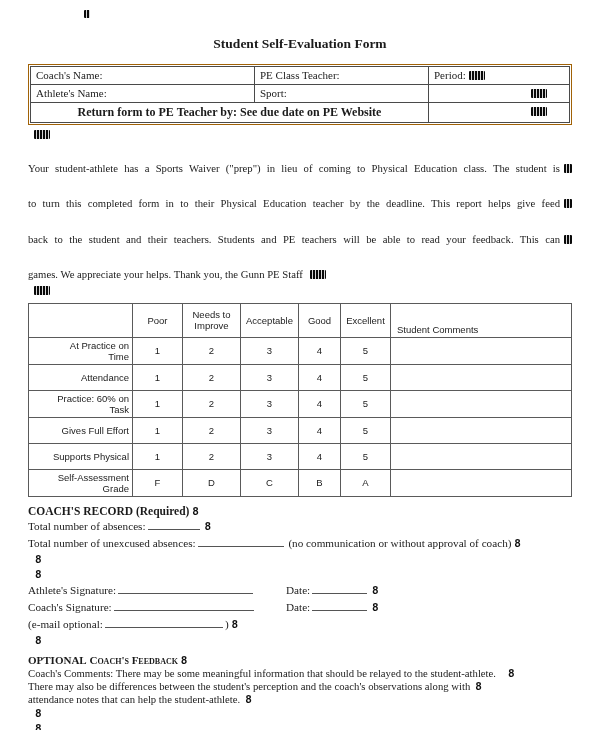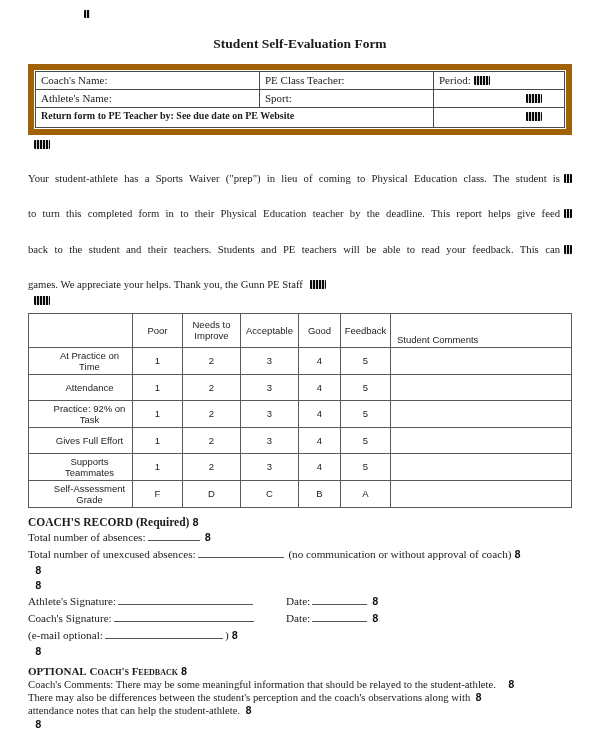--- a/index.html
+++ b/index.html
@@ -21,43 +21,43 @@
   .top-mark { position:absolute; left:84px; top:10px; width:6px; height:8px; }
 
   .eight {
     font-family:"DejaVu Sans Mono", monospace; font-weight:bold;
     font-size:11px; letter-spacing:-0.5px; color:#0d0d0d;
   }
 
   .title { text-align:center; font-size:13.5px; font-weight:bold; margin-top:26px; }
 
   
-  .ttable-wrap { border:6px solid #a16207; padding:1px; margin-top:12px; }
+  .ttable-wrap { border:1px solid #a16207; padding:1px; margin-top:12px; }
   .ttable { width:100%; border-collapse:collapse; table-layout:fixed; }
   .ttable td { border:1px solid #4a4a4a; padding:2px 5px; height:18px; font-size:11px; vertical-align:top; }
   .ttable td.ar { text-align:right; padding-right:22px; }
-  .ttable td.return-cell { font-weight:bold; font-size:10px; height:20px; }
+  .ttable td.return-cell { font-weight:bold; font-size:12px; height:20px;text-align:center; }
 
   .blk-line { margin:4px 0 1px 6px; line-height:10px; }
 
   .para { margin-top:2px; }
   .pline { font-size:10.7px; line-height:12.4px; white-space:nowrap;margin-top:23px; }
   .pline.j { white-space:normal; text-align:justify; text-align-last:justify; }
   .pline .bk { margin-left:4px; }
 
   .sec-heading { margin-top:9px; font-size:11.5px; font-weight:bold; }
   .sec-heading .bk { margin-left:4px; }
 
   .ptable { width:100%; border-collapse:collapse; table-layout:fixed; margin-top:8px;
             font-family:"Liberation Sans", sans-serif; font-size:9.5px; color:#222; }
   .ptable th, .ptable td { border:1px solid #5a5a5a; font-weight:normal; padding:2px 3px; }
   .ptable th { height:26px; text-align:center; vertical-align:middle; line-height:11px; }
   .ptable th.cmt { text-align:left; padding-left:6px; vertical-align:top; padding-top:20px; }
   .ptable td { height:26px; vertical-align:middle; }
-  .ptable td.lbl { text-align:center; padding-left:21px; }
+  .ptable td.lbl { text-align:right; padding-left:21px; }
   .ptable td.v { text-align:center; }
 
   .rec-heading { margin-top:8px; font-size:11.5px; }
   .b { font-weight:bold; }
   .sc { font-variant:small-caps; }
 
   .line { font-size:11.2px; line-height:16px; }
   .sigline { line-height:17px; }
   .eline { line-height:14px; padding-left:7px; }
 
@@ -128,21 +128,21 @@
         <col style="width:50px">
         <col>
     </colgroup>
     <tbody>
         <tr>
       <th></th>
       <th>Poor</th>
       <th>Needs to Improve</th>
       <th>Acceptable</th>
       <th>Good</th>
-      <th>Feedback</th>
+      <th>Excellent</th>
       <th class="cmt">Student Comments</th>
     </tr>
     <tr>
       <td class="lbl">At Practice on Time</td>
       <td class="v">1</td>
       <td class="v">2</td>
       <td class="v">3</td>
       <td class="v">4</td>
       <td class="v">5</td>
       <td></td>
@@ -150,39 +150,39 @@
     <tr>
       <td class="lbl">Attendance</td>
       <td class="v">1</td>
       <td class="v">2</td>
       <td class="v">3</td>
       <td class="v">4</td>
       <td class="v">5</td>
       <td></td>
     </tr>
     <tr>
-      <td class="lbl">Practice: 92% on Task</td>
+      <td class="lbl">Practice: 60% on Task</td>
       <td class="v">1</td>
       <td class="v">2</td>
       <td class="v">3</td>
       <td class="v">4</td>
       <td class="v">5</td>
       <td></td>
     </tr>
     <tr>
       <td class="lbl">Gives Full Effort</td>
       <td class="v">1</td>
       <td class="v">2</td>
       <td class="v">3</td>
       <td class="v">4</td>
       <td class="v">5</td>
       <td></td>
     </tr>
     <tr>
-      <td class="lbl">Supports Teammates</td>
+      <td class="lbl">Supports Physical</td>
       <td class="v">1</td>
       <td class="v">2</td>
       <td class="v">3</td>
       <td class="v">4</td>
       <td class="v">5</td>
       <td></td>
     </tr>
     <tr>
       <td class="lbl">Self-Assessment Grade</td>
       <td class="v">F</td>

